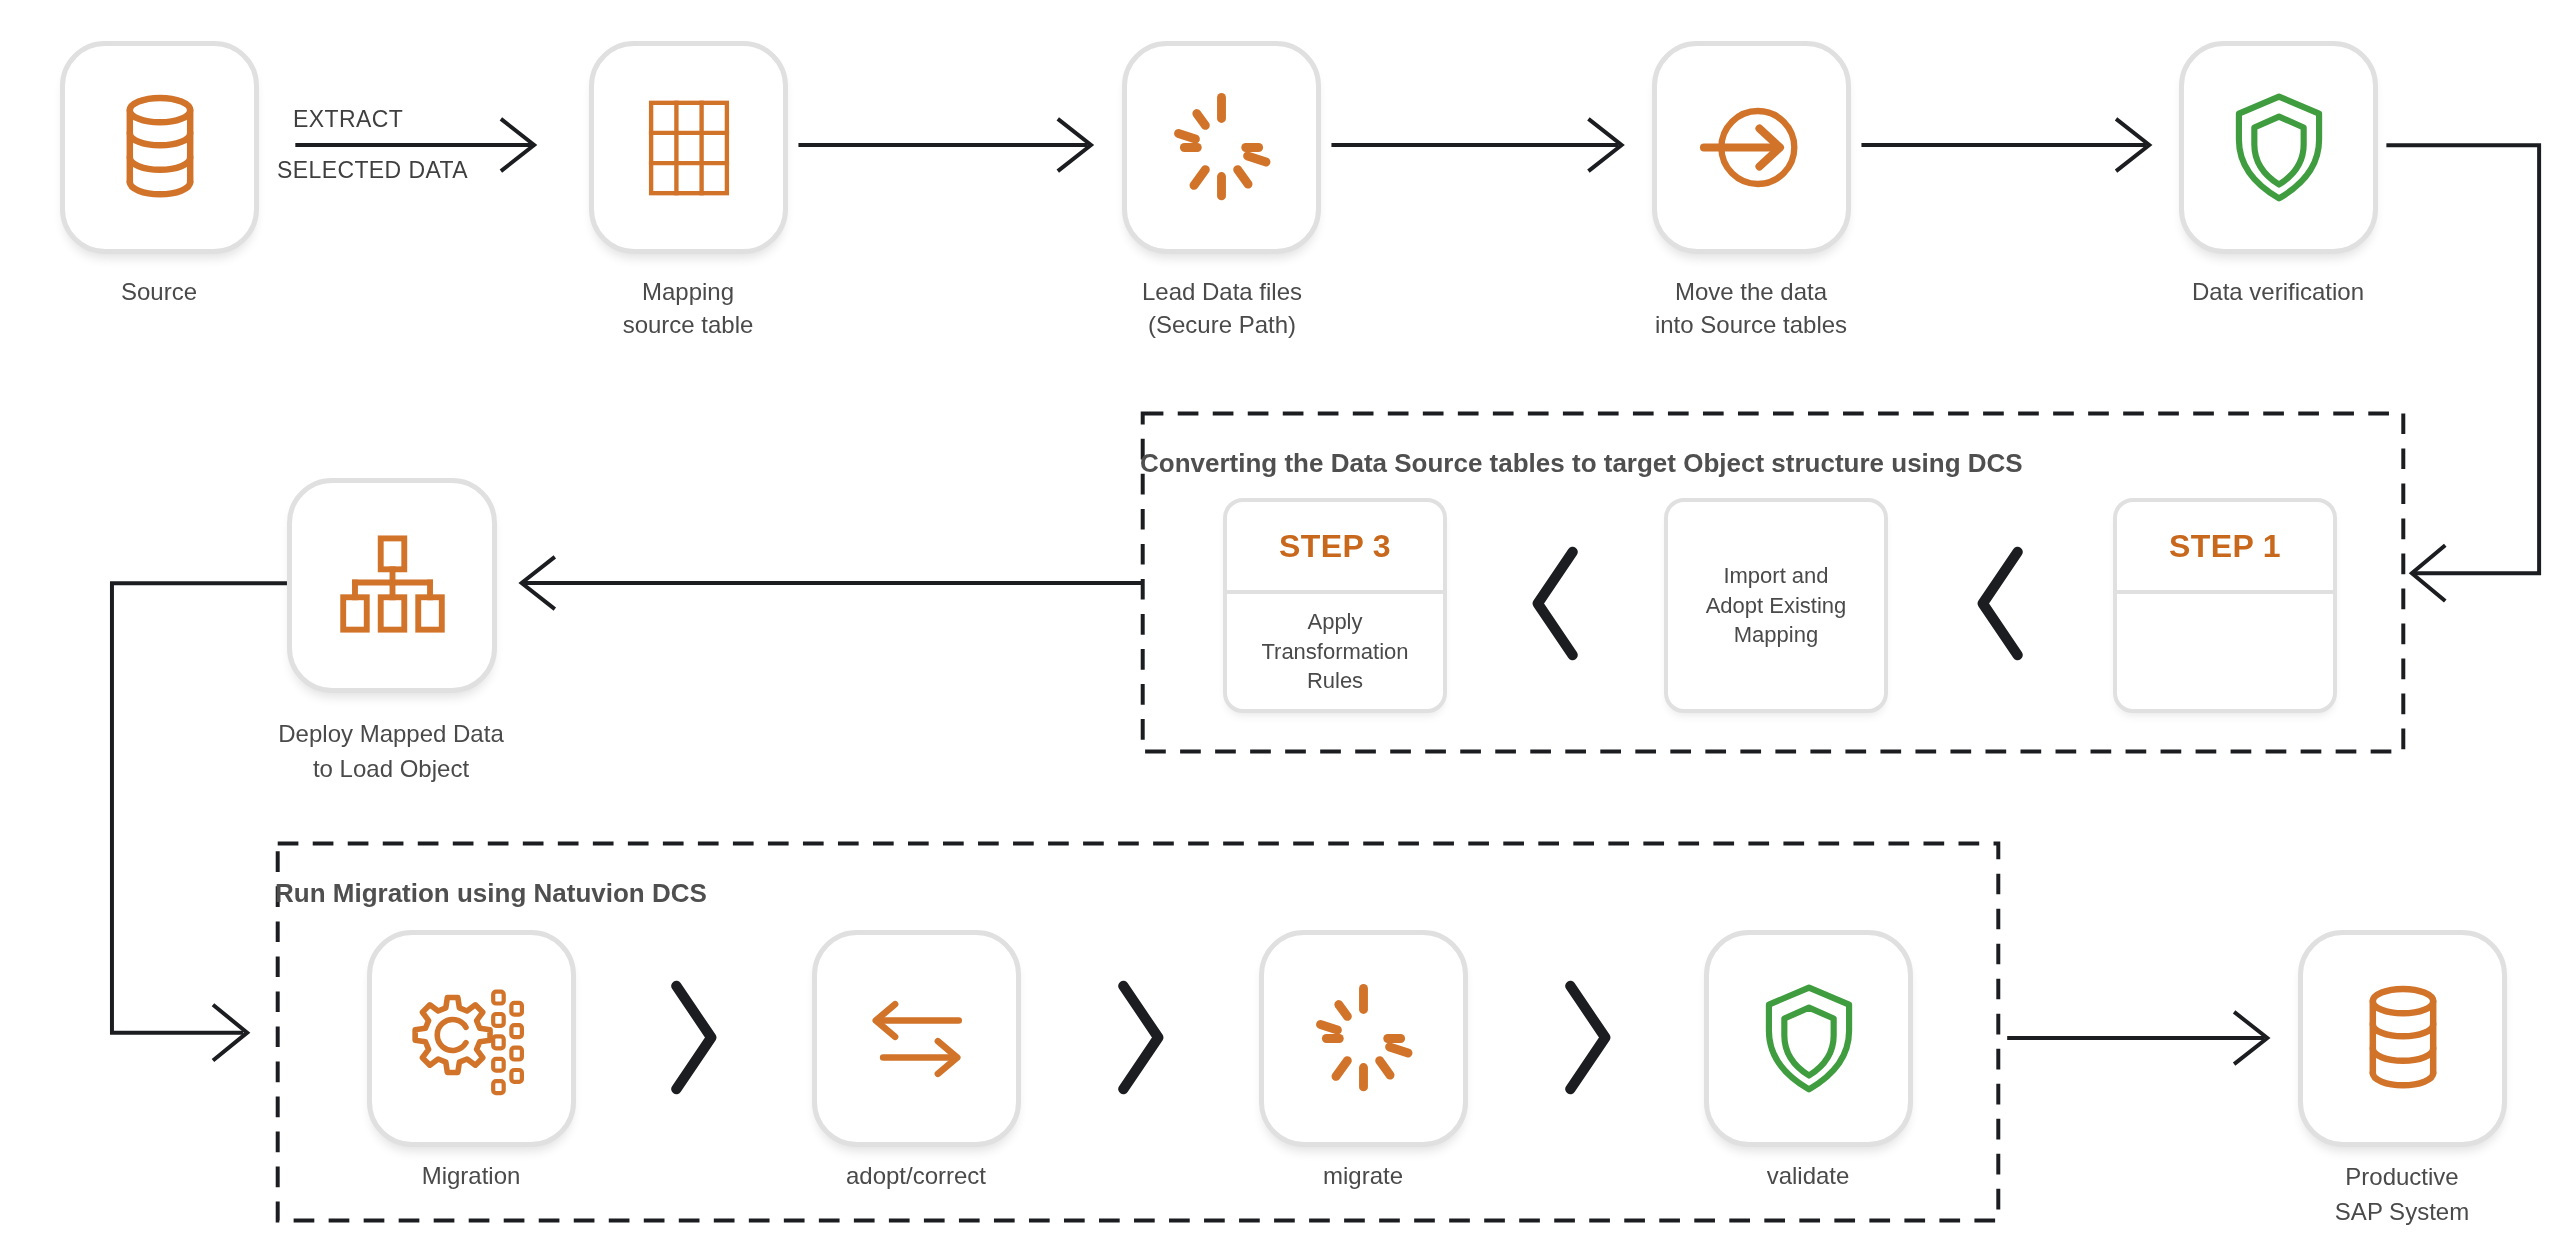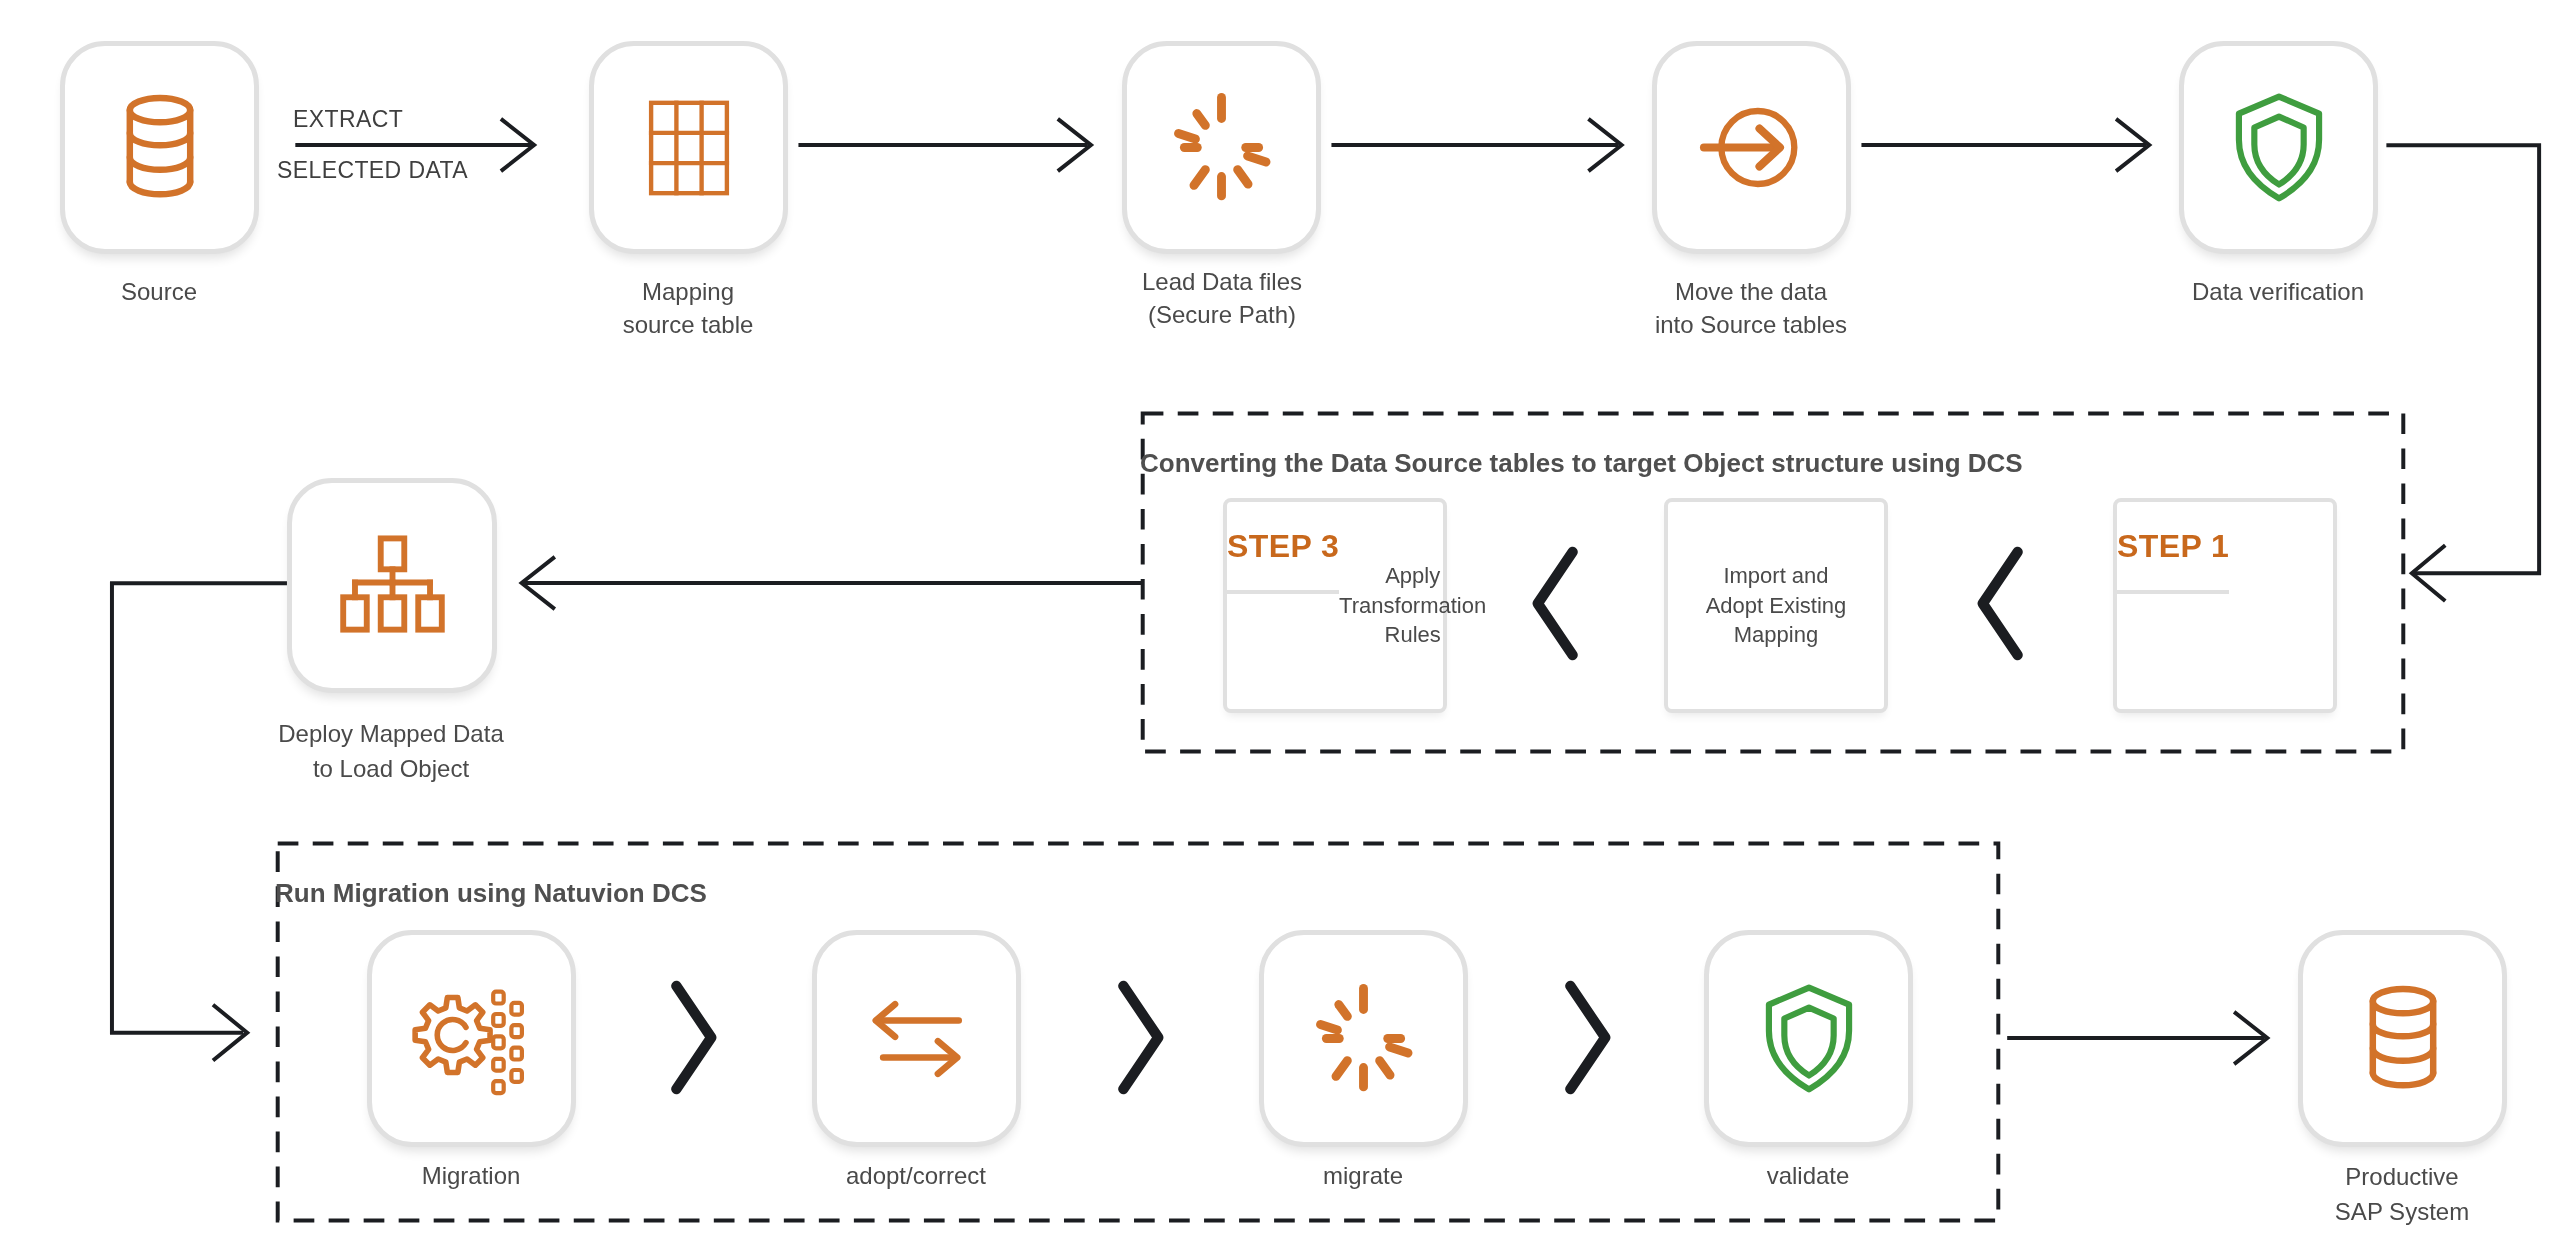--- a/index.html
+++ b/index.html
@@ -43,23 +43,23 @@
     text-align:left;
     font-weight:700;
     font-size:26px;line-height:35px;
     color:var(--title,#4F4F4F);
   }
   .step{
     position:absolute;
     width:224px;height:215px;
     background:#fff;
     border:4.8px solid var(--border,#E0E0E0);
-    border-radius:8px;
+    border-radius:20px;
     box-sizing:border-box;
-    display:flex;flex-direction:row;
+    display:flex;flex-direction:column;
     box-shadow:0 6.4px 9.6px -4.8px rgba(0,0,0,.10);
   }
   .step-name{
     height:88px;flex:none;
     display:flex;align-items:center;justify-content:center;
     border-bottom:4.8px solid var(--border,#E0E0E0);
     font-weight:700;font-size:32px;
     color:var(--step_orange,#C8681C);
     letter-spacing:0.4px;
   }
@@ -173,21 +173,21 @@
     </svg>
 </div>
 
 <div class="nlabel" style="left:0px;top:275px;width:318px">
   <span>Source</span>
 </div>
 <div class="nlabel" style="left:529px;top:275px;width:318px">
   <span>Mapping</span>
   <span>source table</span>
 </div>
-<div class="nlabel" style="left:1063px;top:265px;width:318px">
+<div class="nlabel" style="left:1063px;top:275px;width:318px">
   <span>Lead Data files</span>
   <span>(Secure Path)</span>
 </div>
 <div class="nlabel" style="left:1592px;top:275px;width:318px">
   <span>Move the data</span>
   <span>into Source tables</span>
 </div>
 <div class="nlabel" style="left:2119px;top:275px;width:318px">
   <span>Data verification</span>
 </div>

